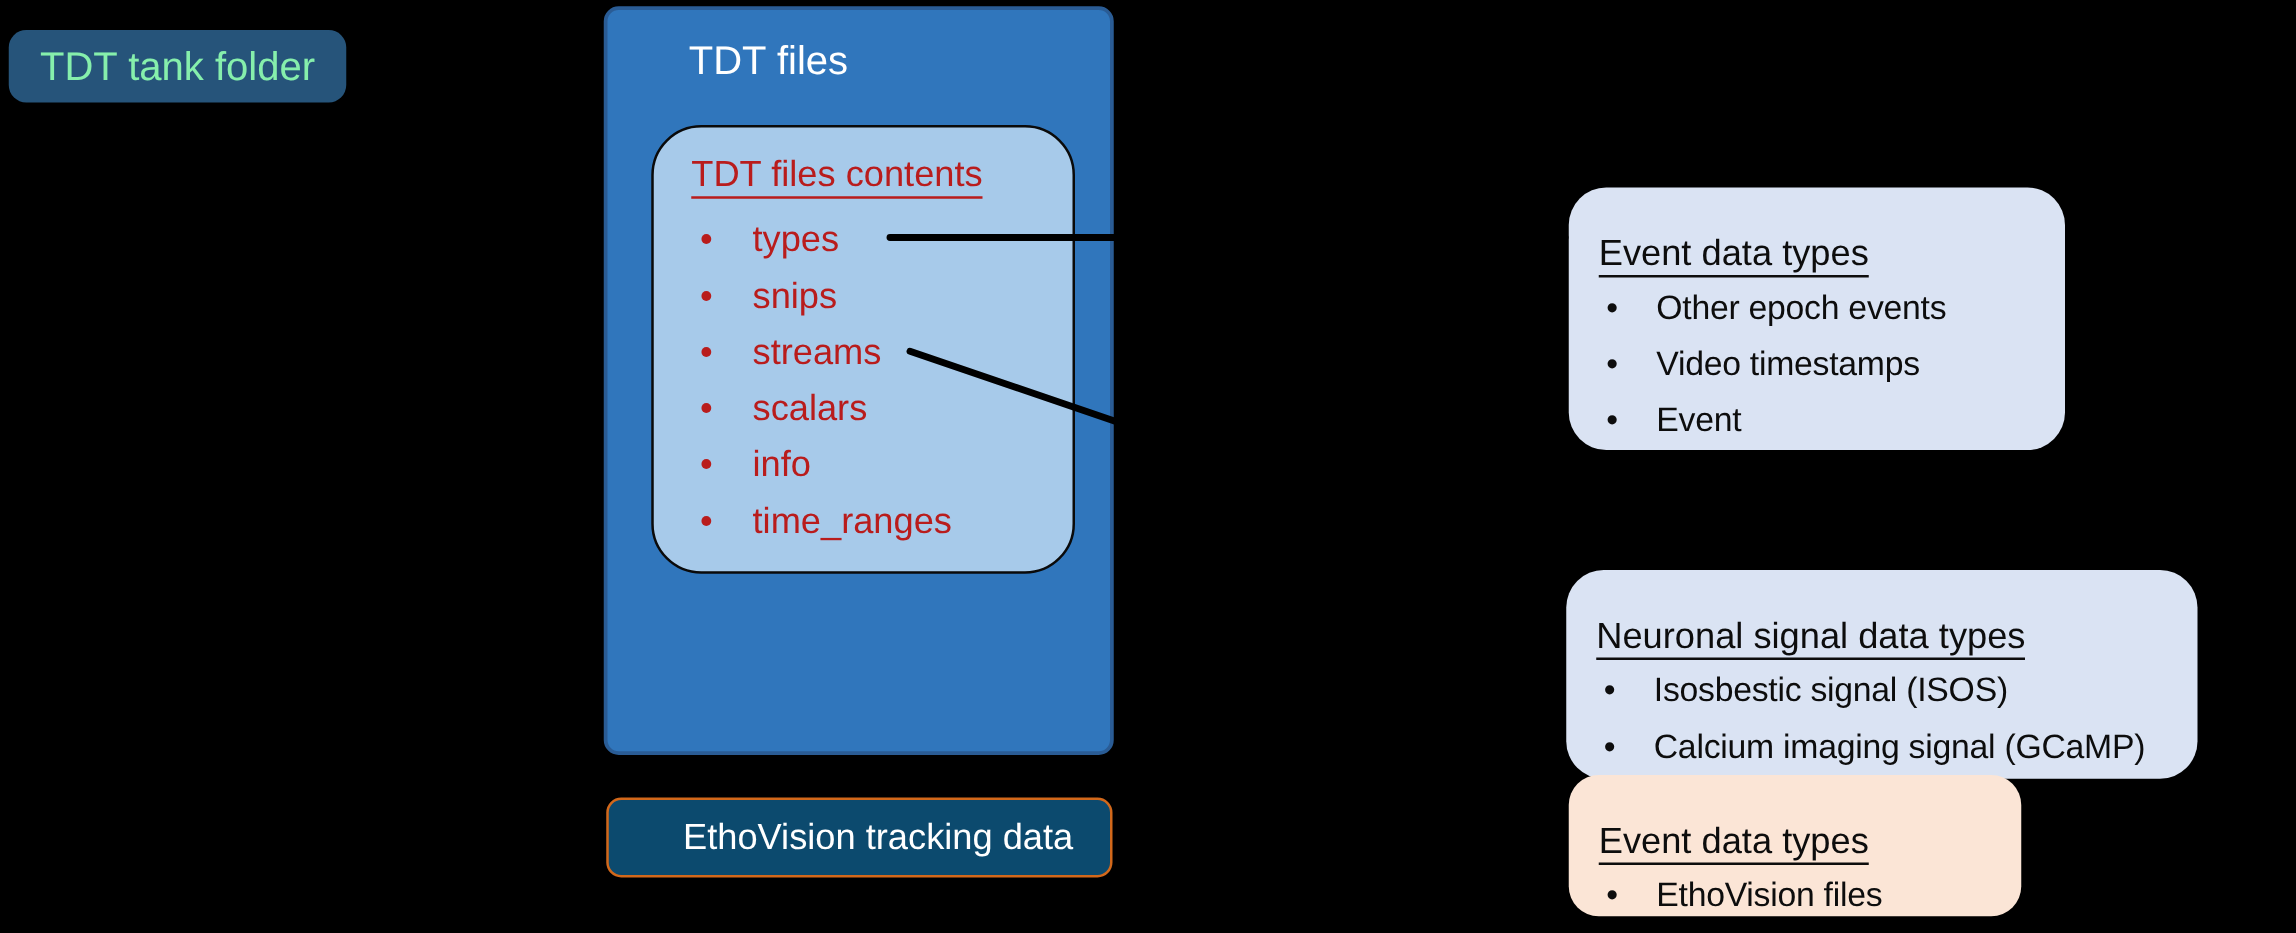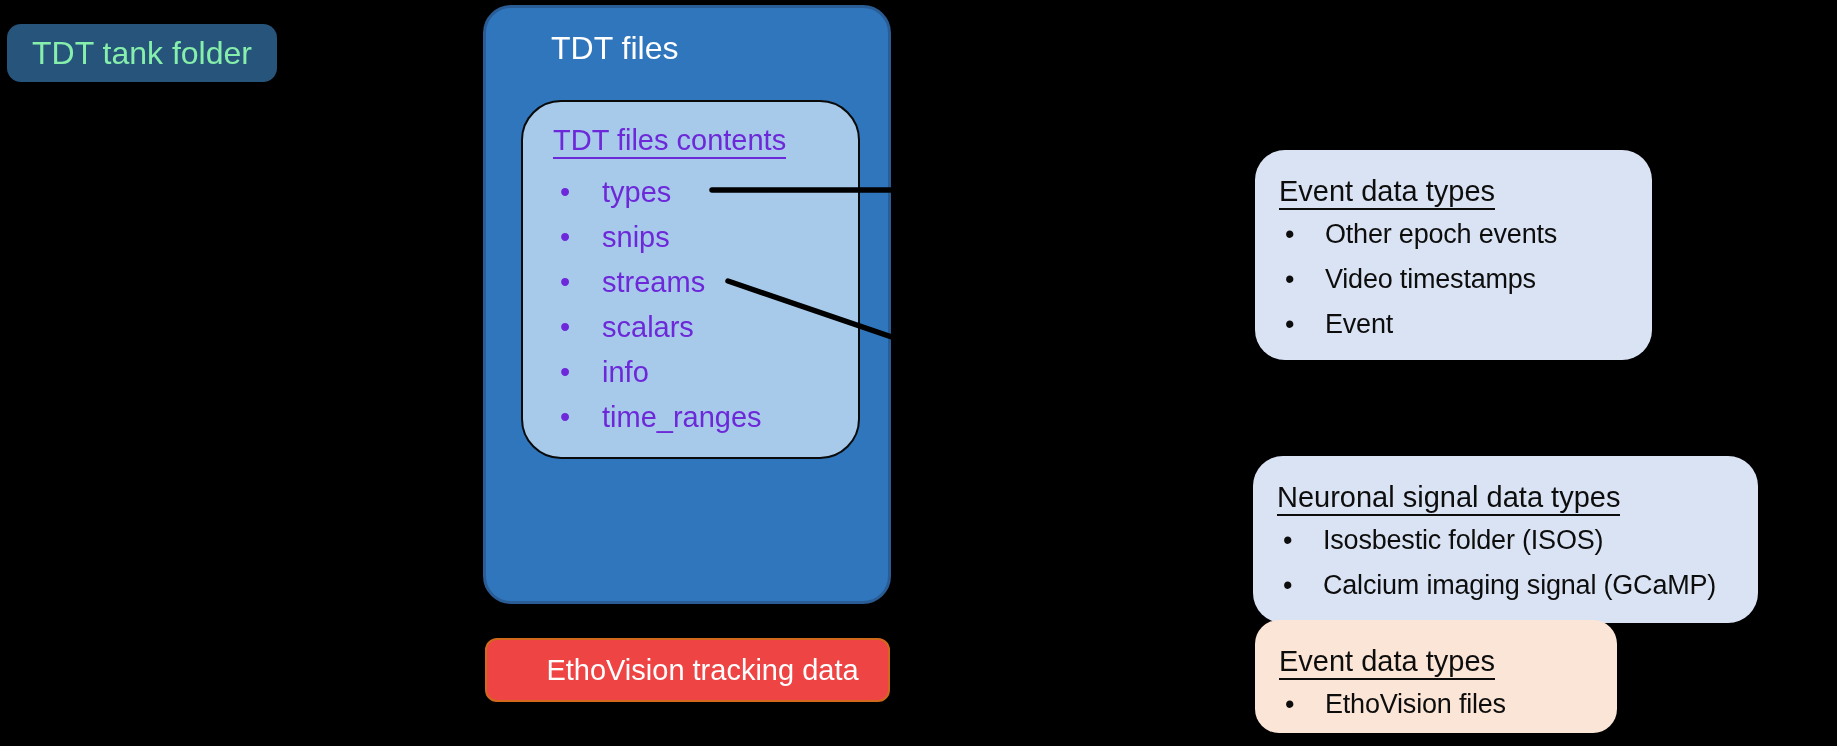--- a/index.html
+++ b/index.html
@@ -16,66 +16,66 @@
   .tank-folder{
     left:7px;top:24px;width:270px;height:58px;
     background:#26547A;border-radius:14px;
     display:flex;align-items:center;justify-content:center;
     color:#86efac;font-size:32px;
   }
 
   
   .tdt-files{
     left:483px;top:5px;width:408px;height:599px;
-    background:#3076BC;border:3px solid #2A5C95;border-radius:28px;
+    background:#3076BC;border:3px solid #2A5C95;border-radius:12px;
   }
   .tdt-files-title{
     position:absolute;left:65px;top:22px;
     color:#fff;font-size:32px;white-space:nowrap;
   }
   .tdt-contents{
     position:absolute;left:35px;top:92px;width:335px;height:355px;
     background:#A7CAEA;border:2.5px solid #0A0A0A;border-radius:40px;
-    color:#6d28d9;
+    color:#b91c1c;
   }
   .tdt-contents-inner{padding:14px 10px 0 30px;}
   .contents-title{font-size:29px;line-height:48px;white-space:nowrap;}
   .u{border-bottom:2.5px solid currentColor;padding-bottom:1px;}
   .tdt-list{margin-top:6px;}
   .tdt-list .li{
     position:relative;font-size:29px;line-height:45px;
     padding-left:49px;white-space:nowrap;
   }
   .tdt-list .li::before{
     content:"\2022";position:absolute;left:7px;top:0;
   }
 
   
   .card{
     background:#DAE3F3;border-radius:30px;color:#0D0D0D;
   }
-  .card-inner{padding:20px 14px 0 24px;}
+  .card-inner{padding:32px 14px 0 24px;}
   .card .card-title{font-size:29px;line-height:42px;white-space:nowrap;}
   .card .li{
     position:relative;font-size:27px;line-height:45px;
     padding-left:46px;white-space:nowrap;letter-spacing:-0.2px;
   }
   .card .li::before{content:"\2022";position:absolute;left:6px;top:0;}
 
   .event-types-tdt{left:1255px;top:150px;width:397px;height:210px;}
   .neuronal{left:1253px;top:410px;width:505px;height:167px;margin-top:46px;}
   .event-types-etho{
     left:1255px;top:620px;width:362px;height:113px;
     background:#FBE5D6;border-radius:24px;
   }
 
   
   .ethovision{
     left:485px;top:638px;width:405px;height:64px;
-    background:#ef4444;border:2.5px solid #D2681B;border-radius:12px;
+    background:#0c4a6e;border:2.5px solid #D2681B;border-radius:12px;
     display:flex;align-items:center;justify-content:center;
     color:#fff;font-size:29px;white-space:nowrap;padding-left:30px;
   }
 
   
   .overlay{
     position:absolute;left:0;top:0;width:1837px;height:746px;
     pointer-events:none;z-index:5;
   }
 </style>
@@ -120,21 +120,21 @@
       </div>
     </div>
   </div>
 
   <div class="box card neuronal">
     <div class="card-inner">
       <div class="card-title">
         <span class="u">Neuronal signal data types</span>
       </div>
       <div>
-        <div class="li">Isosbestic folder (ISOS)</div>
+        <div class="li">Isosbestic signal (ISOS)</div>
         <div class="li">Calcium imaging signal (GCaMP)</div>
       </div>
     </div>
   </div>
 
   <div class="box ethovision">
     <span>EthoVision tracking data</span>
   </div>
 
   <div class="box card event-types-etho">

